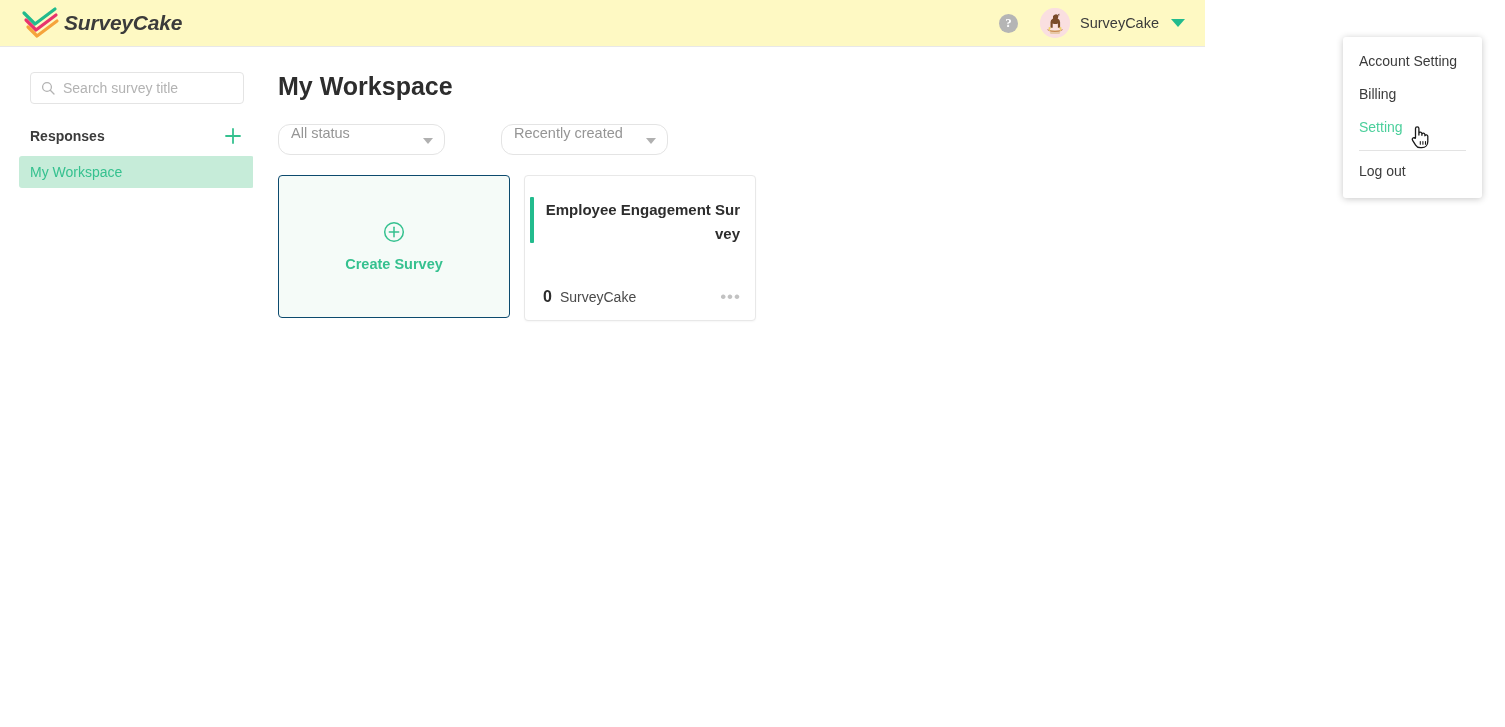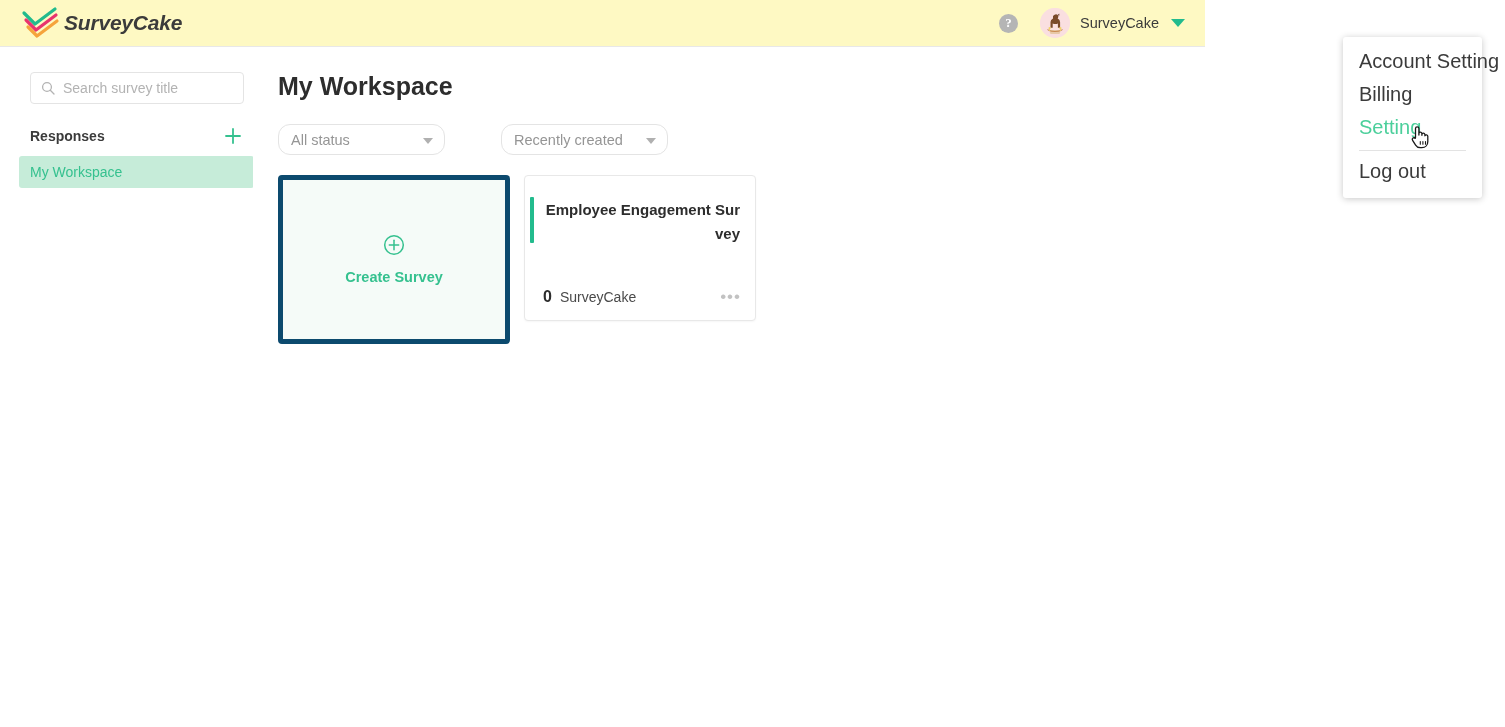--- a/index.html
+++ b/index.html
@@ -56,21 +56,21 @@
 
   
   .user-menu {
     position: absolute; top: 37px; left: 1343px;
     width: 139px; background: #ffffff;
     border-radius: 3px;
     box-shadow: 0 1px 7px rgba(0,0,0,0.22);
     padding: 8px 0 10px 0; z-index: 20;
   }
   .menu-item {
-    font-size: 20px; color: #3b3b3b;
+    font-size: 14px; color: #3b3b3b;
     padding: 8px 0 8px 16px; cursor: pointer;
     line-height: 17px; white-space: nowrap;
   }
   .menu-item.active { color: #4bcf9b; }
   .menu-sep { height: 1px; background: #e3e3e3; margin: 6px 16px 4px 16px; }
   .cursor-hand { position: absolute; left: 1409px; top: 124px; z-index: 40; }
 
   
   .sidebar {
     position: absolute; top: 47px; left: 12px;
@@ -108,38 +108,38 @@
 
   
   .main { position: absolute; top: 47px; left: 253px; width: 1252px; height: 680px; background: #fff; }
   .page-title {
     position: absolute; top: 25px; left: 25px;
     font-size: 25px; font-weight: bold; color: #2d2d2d;
   }
   .filters { position: absolute; top: 77px; left: 25px; display: flex; gap: 16px; }
   .select {
     position: relative; height: 31px; border: 1px solid #e4e4e4;
-    border-radius: 12px; display: flex; align-items: center;
+    border-radius: 12px; display: flex; 
     background: #fff; cursor: pointer;
   }
   .select.status { width: 167px; }
   .select.sort { width: 167px; margin-left: 40px; }
   .select-label { font-size: 14.5px; color: #959595; margin-left: 12px; }
   .select-caret {
     position: absolute; right: 11px; top: 13px;
     width: 0; height: 0;
     border-left: 5.5px solid transparent;
     border-right: 5.5px solid transparent;
     border-top: 6px solid #b0b0b0;
   }
 
   .cards { position: absolute; top: 128px; left: 25px; display: flex; gap: 14px; }
   .create-card {
-    width: 232px; height: 169px;
-    border: 5px solid #0c4a6e; border-radius: 4px;
+    width: 232px; height: 143px;
+    border: 1px solid #0c4a6e; border-radius: 4px;
     background: #f5fbf8;
     display: flex; flex-direction: column;
     align-items: center; justify-content: center;
     cursor: pointer;
   }
   .create-label { font-size: 14.5px; font-weight: bold; color: #35c18f; margin-top: 9px; }
   .survey-card {
     position: relative;
     width: 232px; height: 146px;
     border: 1px solid #e8e8e8; border-radius: 4px;

